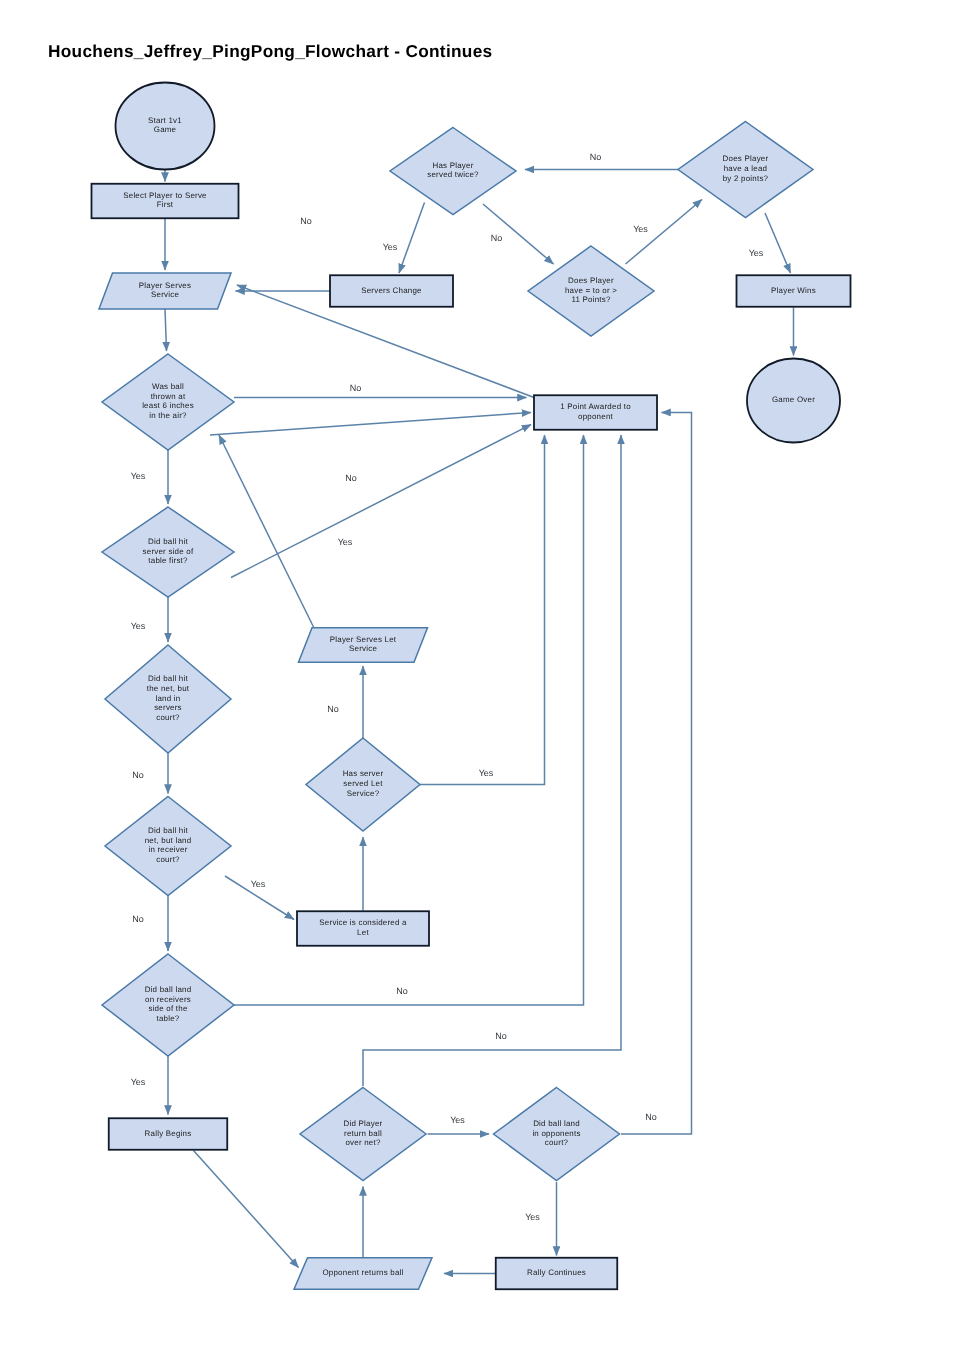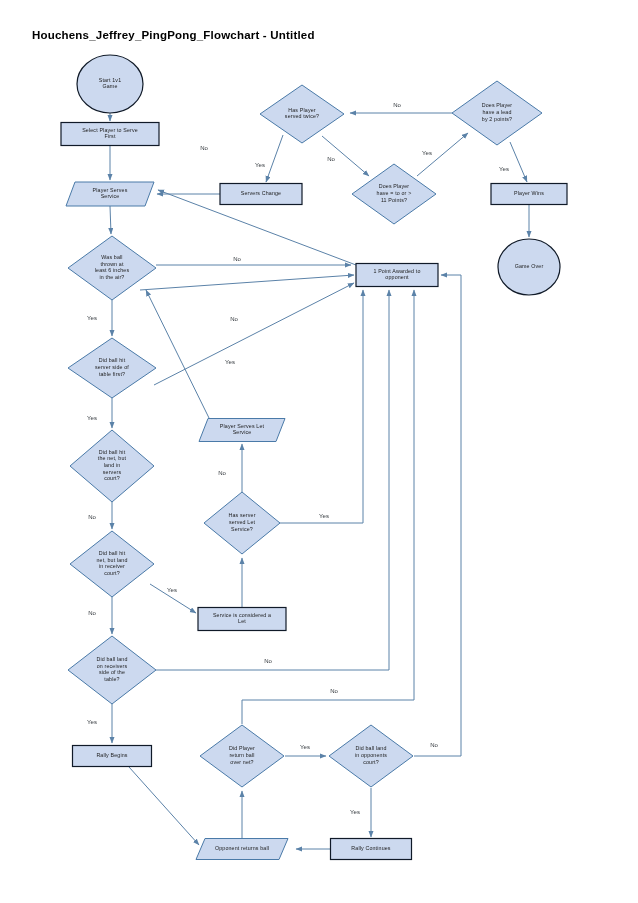--- a/index.html
+++ b/index.html
@@ -66,21 +66,21 @@
     font-family: "Liberation Sans", sans-serif;
     font-size: 6px;
     fill: #33383d;
     text-anchor: middle;
     dominant-baseline: middle;
   }
 </style>
 </head>
 <body>
 
-<div id="page-title">Houchens_Jeffrey_PingPong_Flowchart - Untitled</div>
+<div id="page-title">Houchens_Jeffrey_PingPong_Flowchart - Continues</div>
 
 <div id="chart-area">
 <svg width="638" height="903" viewBox="0 0 638 903" xmlns="http://www.w3.org/2000/svg">
   <defs>
     <marker id="arw" markerWidth="7" markerHeight="7" refX="6.2" refY="2.6" orient="auto" markerUnits="userSpaceOnUse">
       <path d="M0,0 L6.6,2.6 L0,5.2 z" fill="#5b82a8"></path>
     </marker>
   </defs>
 
   <g id="edges-layer">

